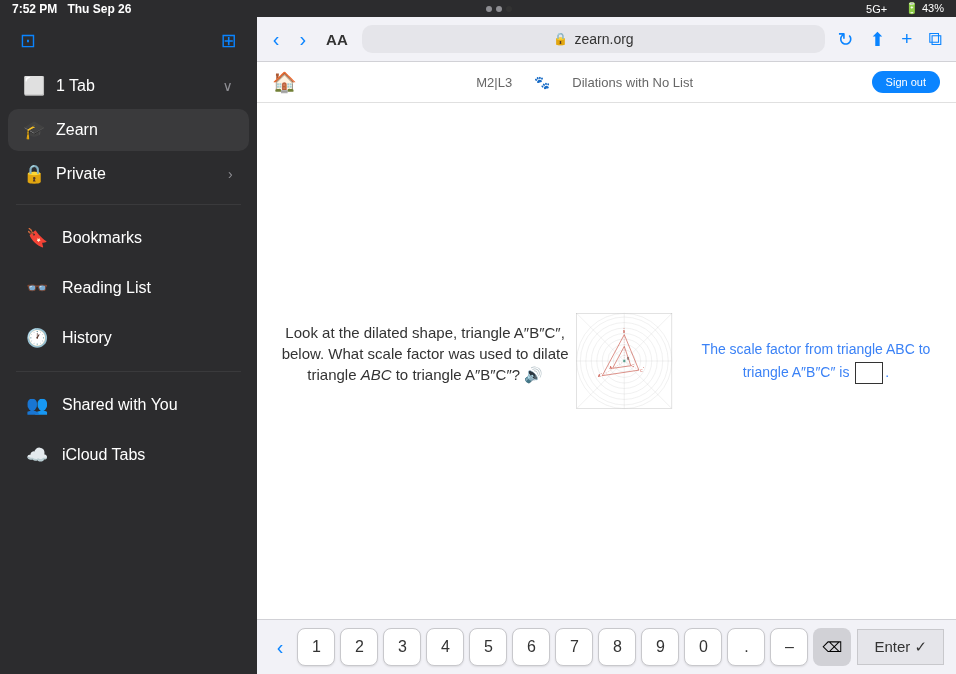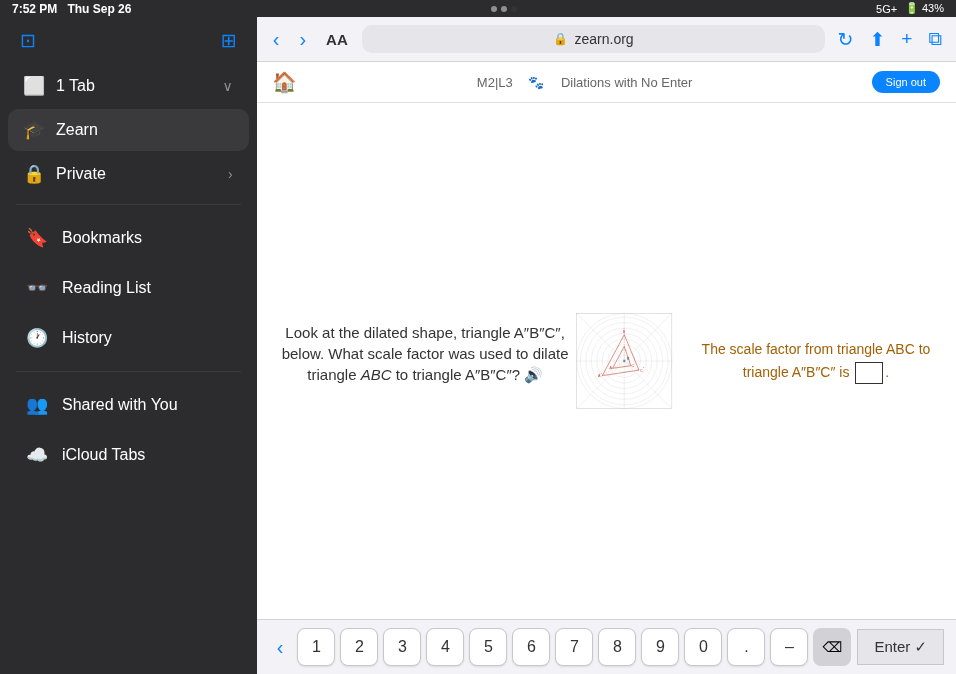--- a/index.html
+++ b/index.html
@@ -18,21 +18,21 @@
       background: #2c2c2e;
       color: #fff;
       font-size: 12px;
       padding: 4px 12px;
       display: flex;
       justify-content: space-between;
       align-items: center;
       height: 17px;
     }
     .status-left { font-weight: 600; }
-    .status-right { display: flex; gap: 8px; align-items: center; font-size: 11px; }
+    .status-right { display: flex; gap: 18px; align-items: center; font-size: 11px; }
 
     
     .main-layout {
       display: flex;
       flex: 1;
       overflow: hidden;
     }
 
     
     .sidebar {
@@ -198,21 +198,21 @@
     .zearn-home-icon {
       font-size: 20px;
       color: #f5a623;
     }
 
     .zearn-breadcrumb {
       font-size: 13px;
       color: #666;
       display: flex;
       align-items: center;
-      gap: 16px;
+      gap: 22px;
     }
 
     .zearn-colby-icon {
       display: inline-flex;
       align-items: center;
       gap: 4px;
       color: #4a90d9;
       font-size: 13px;
     }
 
@@ -263,21 +263,21 @@
 
     .lesson-right {
       width: 240px;
       display: flex;
       flex-direction: column;
       justify-content: center;
     }
 
     .scale-factor-text {
       font-size: 14px;
-      color: #a16207;
+      color: #3b82f6;
       text-align: center;
       line-height: 1.6;
     }
 
     .answer-box {
       display: inline-block;
       width: 28px;
       height: 22px;
       border: 1.5px solid #333;
       vertical-align: middle;
@@ -448,21 +448,21 @@
       </div>
     </div>
 
     <div class="web-content">
 
       <div class="zearn-header">
         <div class="zearn-home-icon">🏠</div>
         <div class="zearn-breadcrumb">
           <span>M2|L3</span>
           <span class="zearn-colby-icon">🐾</span>
-          <span>Dilations with No Enter</span>
+          <span>Dilations with No List</span>
         </div>
         <button class="sign-out-btn">Sign out</button>
       </div>
 
       <div class="lesson-content">
         <div class="lesson-left">
           <div class="lesson-question">
             Look at the dilated shape, triangle A″B″C″, below. What scale factor was used to dilate triangle <i>ABC</i> to triangle A″B″C″? 🔊
           </div>
 

